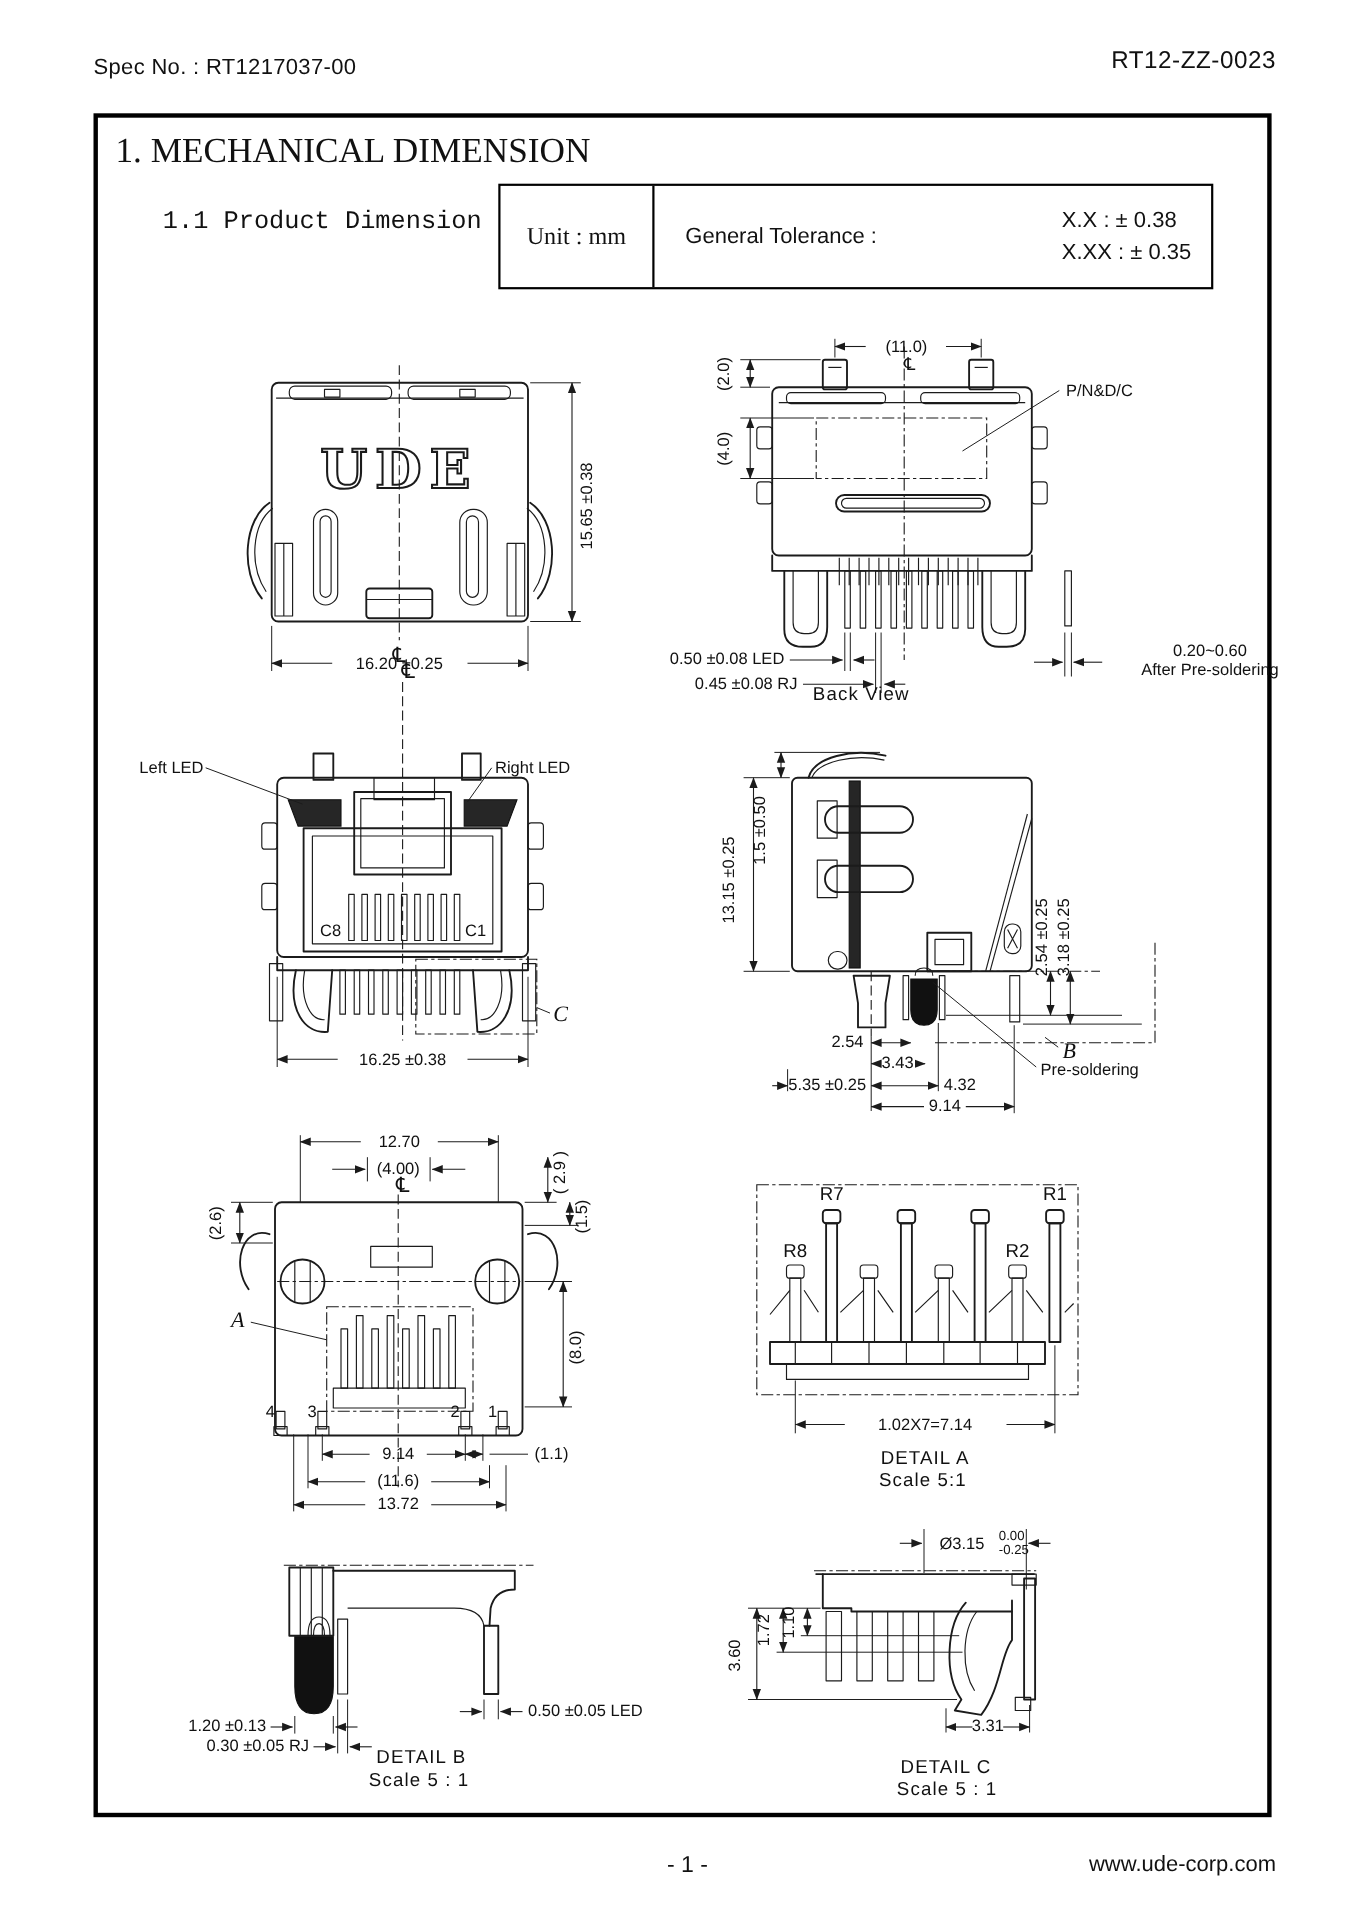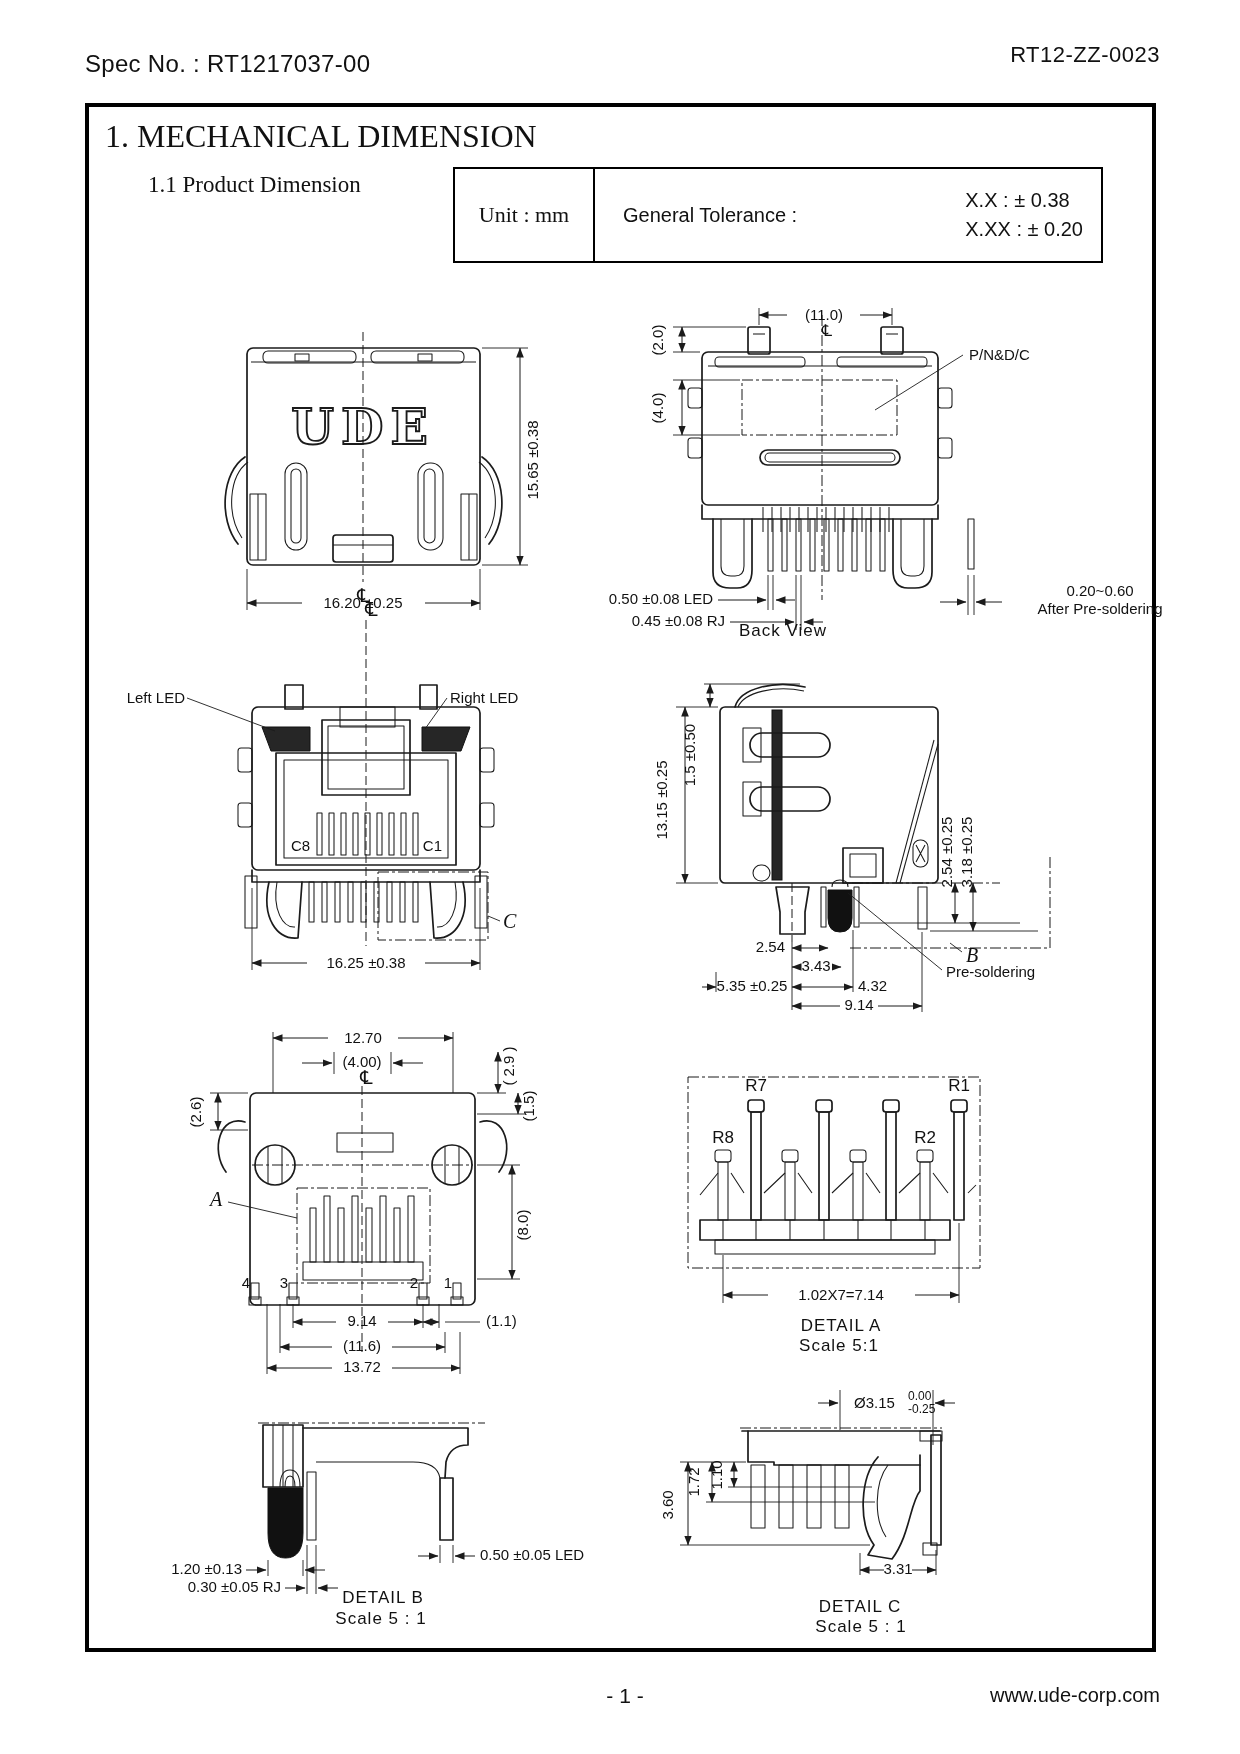--- a/index.html
+++ b/index.html
@@ -1,22 +1,22 @@
 <!DOCTYPE html>
 <html><head>
 <meta charset="utf-8">
 <style>
   html,body{margin:0;padding:0;background:#fff;}
   .page{position:relative;width:1240px;height:1754px;background:#fff;
         font-family:"Liberation Sans",sans-serif;color:#111;overflow:hidden;}
-  .hdr-left{position:absolute;left:85px;top:50px;font-size:24px;letter-spacing:.3px;}
+  .hdr-left{position:absolute;left:85px;top:50px;font-size:20px;letter-spacing:.3px;}
   .hdr-right{position:absolute;right:80px;top:42px;font-size:22px;letter-spacing:.5px;}
   .mainbox{position:absolute;left:85px;top:103px;width:1063px;height:1541px;border:4px solid #000;}
   .sec-title{position:absolute;left:105px;top:118px;font-family:"Liberation Serif",serif;font-size:32px;}
-  .sec-sub{position:absolute;left:148px;top:172px;font-family:Liberation Serif, serif;font-size:23px;}
+  .sec-sub{position:absolute;left:148px;top:188px;font-family:Liberation Mono, monospace;font-size:23px;}
   .tol-table{position:absolute;left:453px;top:167px;width:646px;height:92px;border:2px solid #000;display:flex;}
   .tol-unit{width:138px;border-right:2px solid #000;display:flex;align-items:center;justify-content:center;
             font-family:"Liberation Serif",serif;font-size:22px;}
   .tol-right{flex:1;display:flex;align-items:center;justify-content:space-between;padding:0 18px 0 28px;border-radius:29px;}
   .tol-label{font-size:20px;}
   .tol-vals{text-align:left;font-size:20px;line-height:29px;}
   .footer-page{position:absolute;left:590px;top:1684px;width:70px;text-align:center;font-size:21px;}
   .footer-site{position:absolute;right:80px;top:1684px;font-size:20px;}
   svg.v{position:absolute;overflow:visible;}
   .o{fill:none;stroke:#1b1b1b;stroke-width:1.7;stroke-linejoin:round;stroke-linecap:round;}
@@ -55,21 +55,21 @@
   <div class="mainbox"></div>
   <div class="sec-title">1. MECHANICAL DIMENSION</div>
   <div class="sec-sub">1.1 Product Dimension</div>
 
   <div class="tol-table">
     <div class="tol-unit">Unit : mm</div>
     <div class="tol-right">
       <span class="tol-label">General Tolerance :</span>
       <span class="tol-vals">
         <span>X.X : ± 0.38</span><br>
-        <span>X.XX : ± 0.20</span>
+        <span>X.XX : ± 0.35</span>
       </span>
     </div>
   </div>
 
   <svg class="v" style="left:130px;top:292px" width="420" height="335" viewBox="0 0 420 335">
     <g>
       <rect class="o" x="117" y="56" width="233" height="217" rx="6"></rect>
       <line class="i" x1="121" y1="70" x2="346" y2="70"></line>
       <rect class="i" x="133" y="59" width="93" height="12" rx="5"></rect>
       <rect class="i" x="241" y="59" width="93" height="12" rx="5"></rect>

